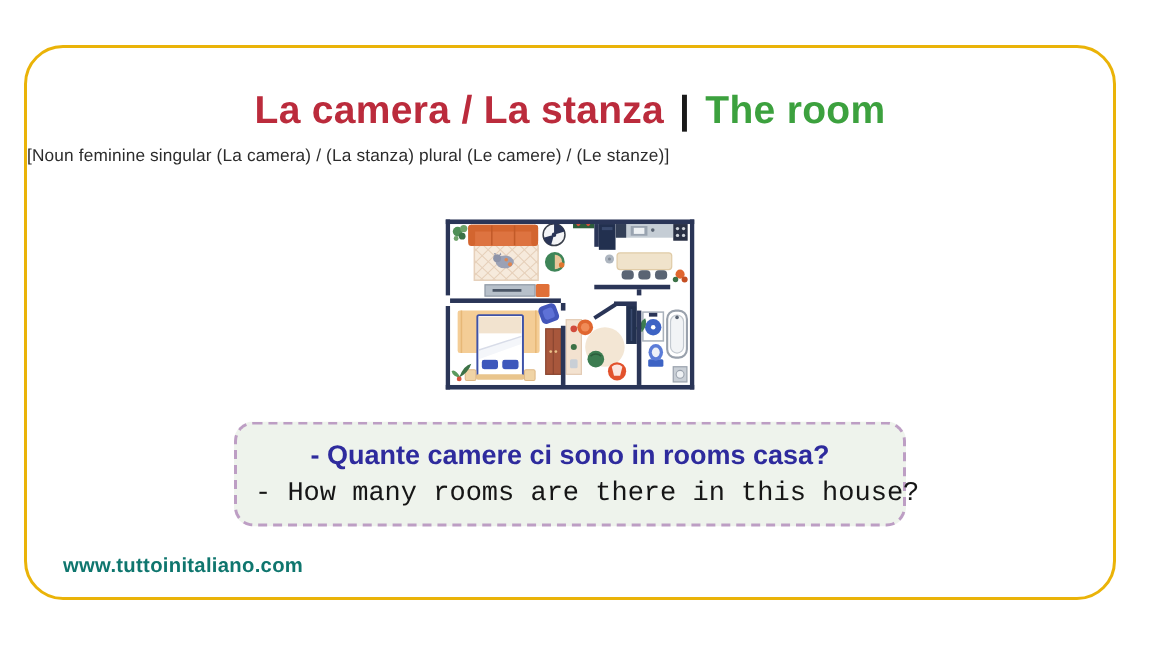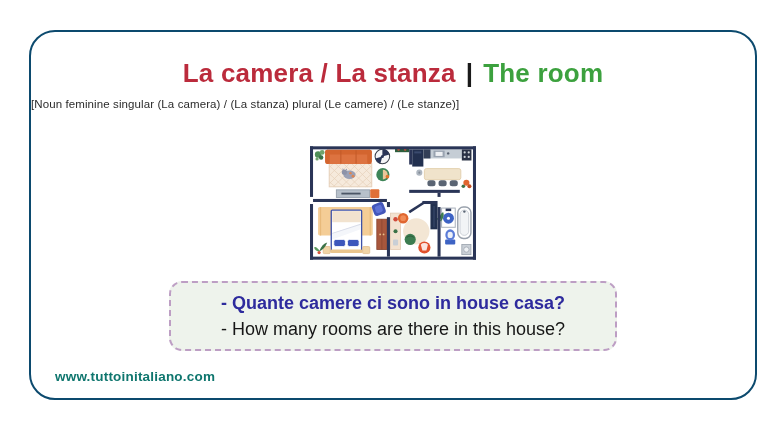--- a/index.html
+++ b/index.html
@@ -1,22 +1,22 @@
 <!DOCTYPE html>
 <html><head>
 <meta charset="utf-8">
 <style>
   html,body{margin:0;padding:0;background:#ffffff;}
   body{
     width:768px;height:432px;position:relative;overflow:hidden;
     font-family:"Liberation Sans", sans-serif;
   }
   .card{
-    position:absolute;left:29px;top:30px;width:728px;height:370px;
-    background:#ffffff;border:2px solid #0c4a6e;border-radius:26px;
+    position:absolute;left:16px;top:30px;width:728px;height:370px;
+    background:#ffffff;border:2px solid #eab308;border-radius:26px;
     box-sizing:border-box;
   }
   .title{
     position:absolute;top:26px;left:0;width:100%;
     text-align:center;font-size:26px;font-weight:800;letter-spacing:.2px;
     white-space:nowrap;
   }
   .t-it{color:#bb2b3c;}
   .t-sep{color:#1a1a1a;font-weight:700;margin:0 10px;}
   .t-en{color:#3ca13e;}
@@ -27,21 +27,21 @@
   .plan-wrap{
     position:absolute;top:114px;left:50%;transform:translateX(-50%);
     width:166px;height:114px;
   }
   .qbox{
     position:absolute;top:249px;left:50%;transform:translateX(-50%);
     width:420px;background:#eef3ec;border:2px dashed #bd9ec4;
     border-radius:13px;padding:7px 12px;text-align:center;box-sizing:content-box;
   }
   .q-it{font-size:18px;font-weight:800;color:#2e2b9d;line-height:26px;white-space:nowrap;}
-  .q-en{font-size:18px;font-weight:400;color:#161616;line-height:26px;white-space:nowrap;}
+  .q-en{font-size:18px;font-weight:400;color:#161616;line-height:26px;white-space:nowrap;font-family:Liberation Mono, monospace;}
   .url{
     position:absolute;left:24px;bottom:14px;
     font-size:13.5px;font-weight:800;color:#0f766e;letter-spacing:.2px;
   }
   svg{display:block;}
 </style>
 </head>
 <body>
 
 <div class="card">
@@ -237,19 +237,19 @@
         <rect x="126" y="60" width="3" height="49"></rect>
         <path d="M98,65 L112,56" stroke="#2a3557" stroke-width="2.6" fill="none"></path>
         <rect x="111" y="54" width="15" height="3"></rect>
         <rect x="119" y="57" width="7" height="25" fill="#22304f"></rect>
         <path d="M122.5,59 V80" stroke="#3a4a6e" stroke-width="1" fill="none"></path>
       </g>
     </svg>
   </div>
 
   <div class="qbox">
-    <div class="q-it">- Quante camere ci sono in house casa?</div>
+    <div class="q-it">- Quante camere ci sono in rooms casa?</div>
     <div class="q-en">- How many rooms are there in this house?</div>
   </div>
 
   <div class="url">www.tuttoinitaliano.com</div>
 
 </div>
 
 </body></html>

